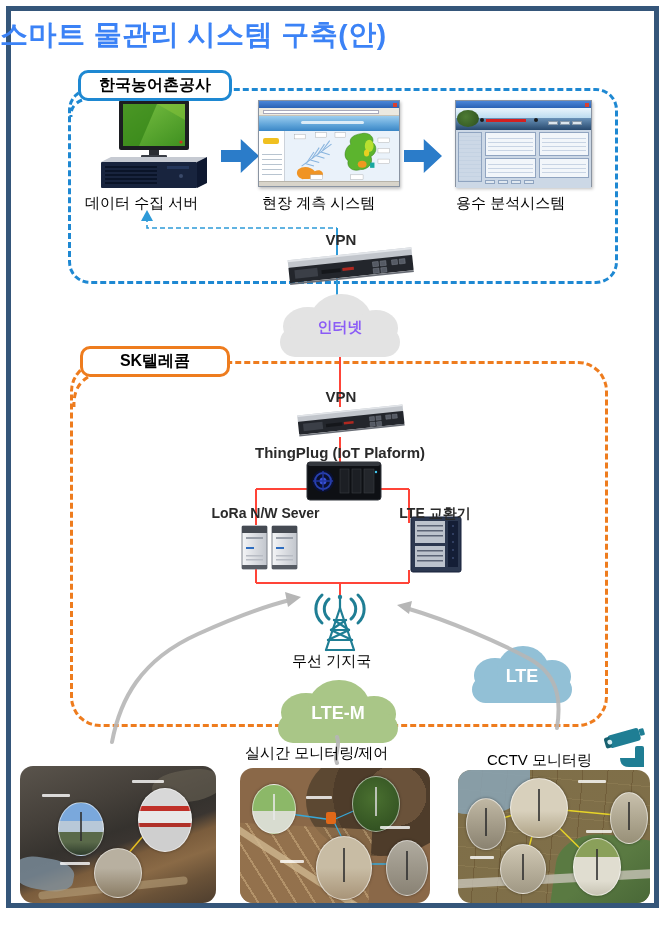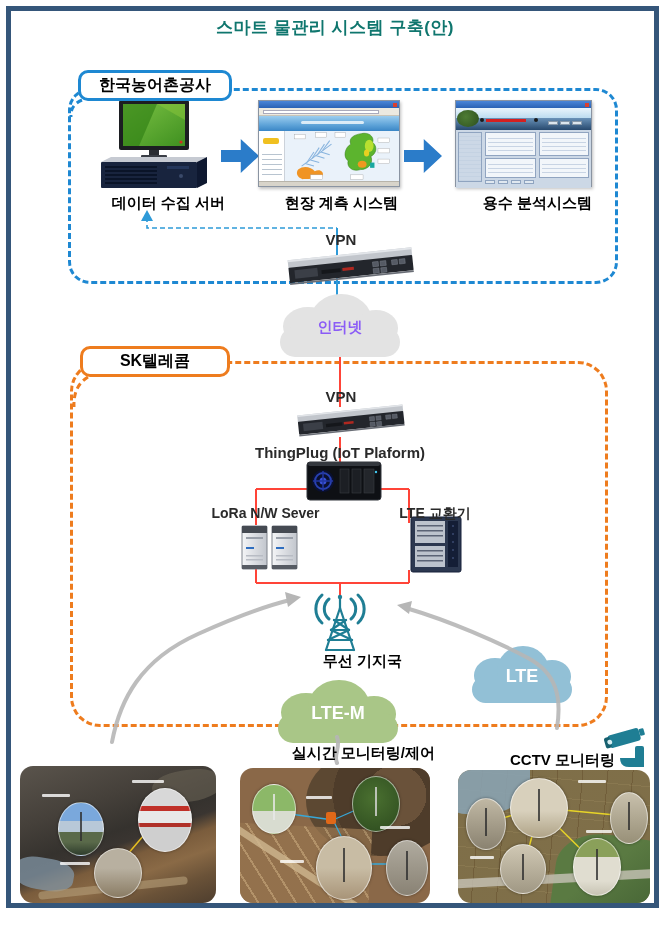--- a/index.html
+++ b/index.html
@@ -1,27 +1,27 @@
 <!DOCTYPE html>
 <html><head>
 <meta charset="utf-8">
 <style>
   *{margin:0;padding:0;box-sizing:border-box}
   html,body{width:670px;height:928px;background:#fff;font-family:"Liberation Sans","DejaVu Sans",sans-serif;overflow:hidden}
   #canvas{position:relative;width:670px;height:928px;background:#fff}
   .abs{position:absolute}
   .frame{left:6px;top:6px;width:653px;height:902px;border:5px solid #35567a;z-index:0}
-  .title{left:0;top:16px;width:670px;text-align:center;font-size:17px;font-weight:bold;color:#0f766e;letter-spacing:.5px;z-index:6}
+  .title{left:0;top:16px;width:670px;text-align:left;font-size:28px;font-weight:bold;color:#3b82f6;letter-spacing:.5px;z-index:6}
   .dashed-box{border-style:dashed;border-width:3px;z-index:1;background:transparent}
   .krc-box{left:68px;top:88px;width:550px;height:196px;border-color:#1e88d2;border-radius:22px}
   .skt-box{left:70px;top:361px;width:538px;height:366px;border-color:#ee7c1e;border-radius:30px}
   .tag{background:#fff;border:3px solid;border-radius:10px;display:flex;align-items:center;justify-content:center;font-weight:bold;font-size:16px;color:#000;z-index:6}
   .krc-tag{left:78px;top:70px;width:154px;height:31px;border-color:#1e88d2}
   .skt-tag{left:80px;top:346px;width:150px;height:31px;border-color:#ee7c1e}
-  .node-label{font-weight:bold;font-size:15px;color:#000;text-align:right;z-index:6}
+  .node-label{font-weight:normal;font-size:15px;color:#000;text-align:left;z-index:6}
   .small-label{font-weight:bold;font-size:14px;color:#2a2a2a;text-align:center;z-index:6}
   .block-arrow{background:#2b7cc9;z-index:4;clip-path:polygon(0 32%,52% 32%,52% 0,100% 50%,52% 100%,52% 68%,0 68%)}
   svg{display:block}
   .layer{left:0;top:0;width:670px;height:928px;pointer-events:none}
   .z2{z-index:2}.z4{z-index:4}.z5{z-index:5}
   
   .cloud{z-index:3}
   .cloud .b1,.cloud .b2,.cloud .b3,.cloud .base{position:absolute;background:var(--cc);border-radius:50%}
   .cloud .b1{left:4%;top:18%;width:40%;height:62%}
   .cloud .b2{left:26%;top:-4%;width:50%;height:88%}
@@ -366,21 +366,21 @@
           <path d="M49,42 L28,52"></path>
       </g>
       <g stroke="#1f7e94" fill="none" stroke-width="3" stroke-linecap="round">
         <path d="M29,11 A13,13 0 0 0 29,31"></path>
         <path d="M22,7 A19,19 0 0 0 22,35"></path>
         <path d="M51,11 A13,13 0 0 1 51,31"></path>
         <path d="M58,7 A19,19 0 0 1 58,35"></path>
       </g>
     </svg>
   </div>
-  <div class="abs node-label" style="left:302px;top:652px;width:100px">무선 기지국</div>
+  <div class="abs node-label" style="left:292px;top:652px;width:100px">무선 기지국</div>
 
   <div class="abs cloud" style="left:276px;top:682px;width:124px;height:62px;--cc:#a9c687">
     <div class="b1"></div>
       <div class="b2"></div>
       <div class="b3"></div>
       <div class="base"></div>
     <div class="lbl" style="font-size:18px">LTE-M</div>
   </div>
   <div class="abs cloud" style="left:470px;top:648px;width:104px;height:56px;--cc:#92c0d6">
     <div class="b1"></div>

